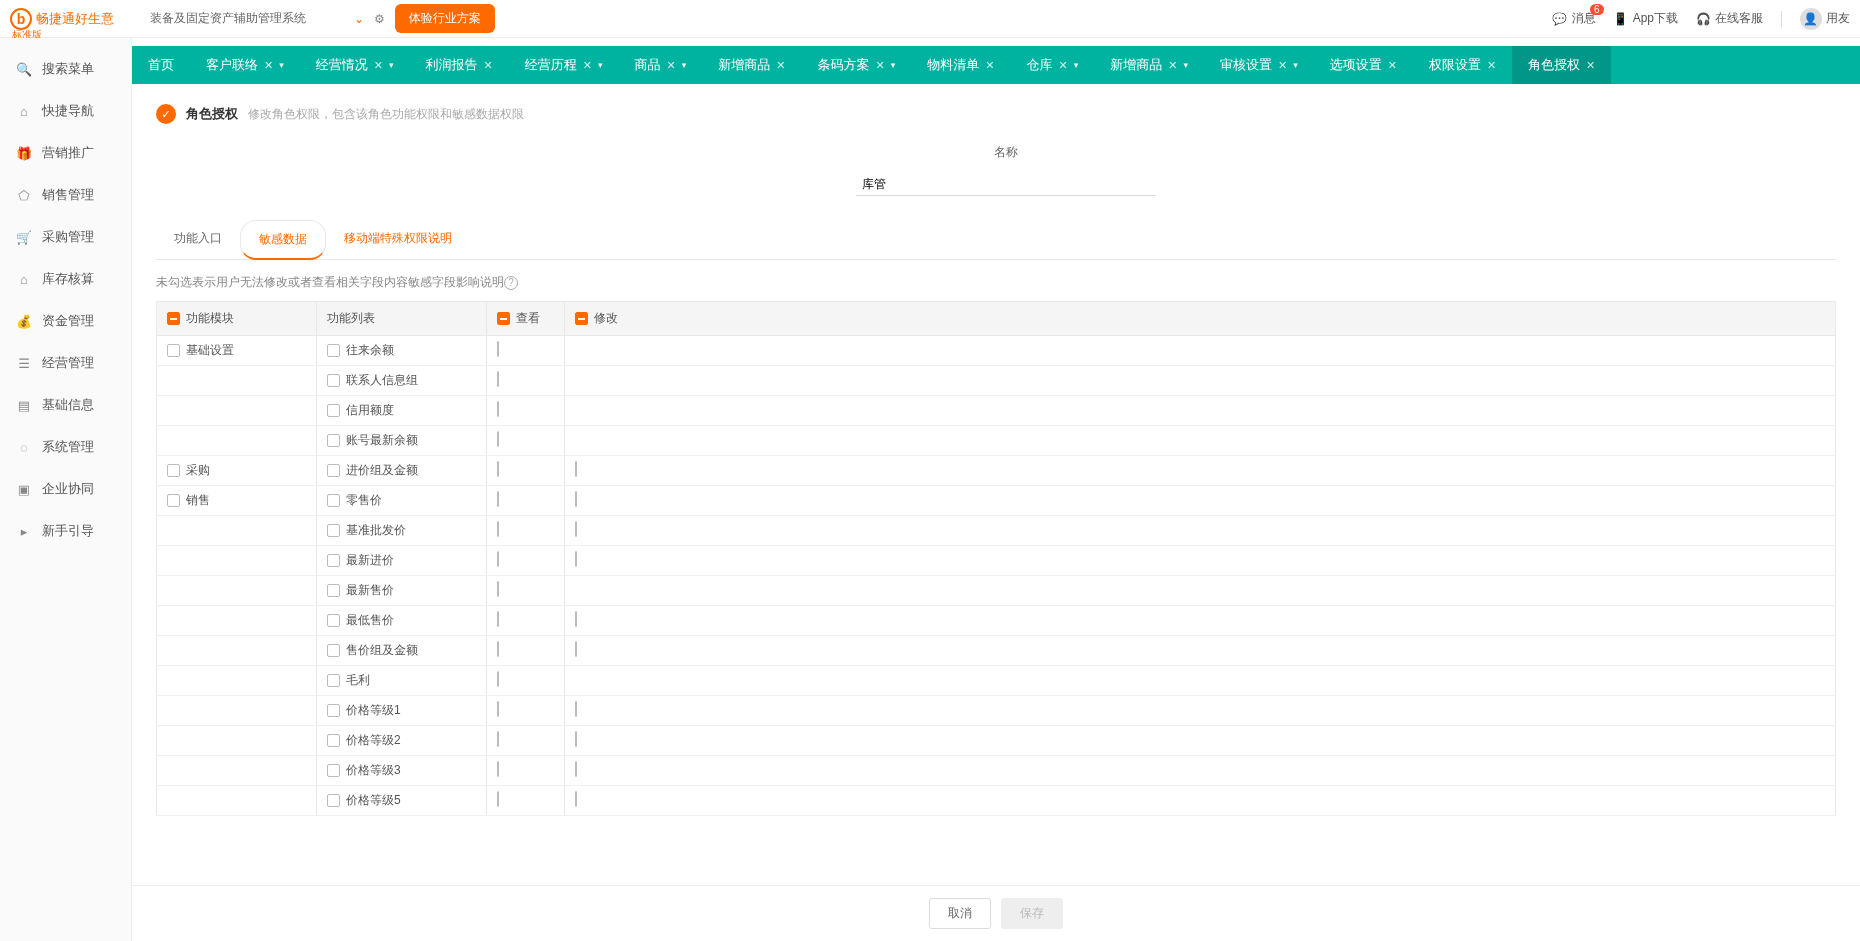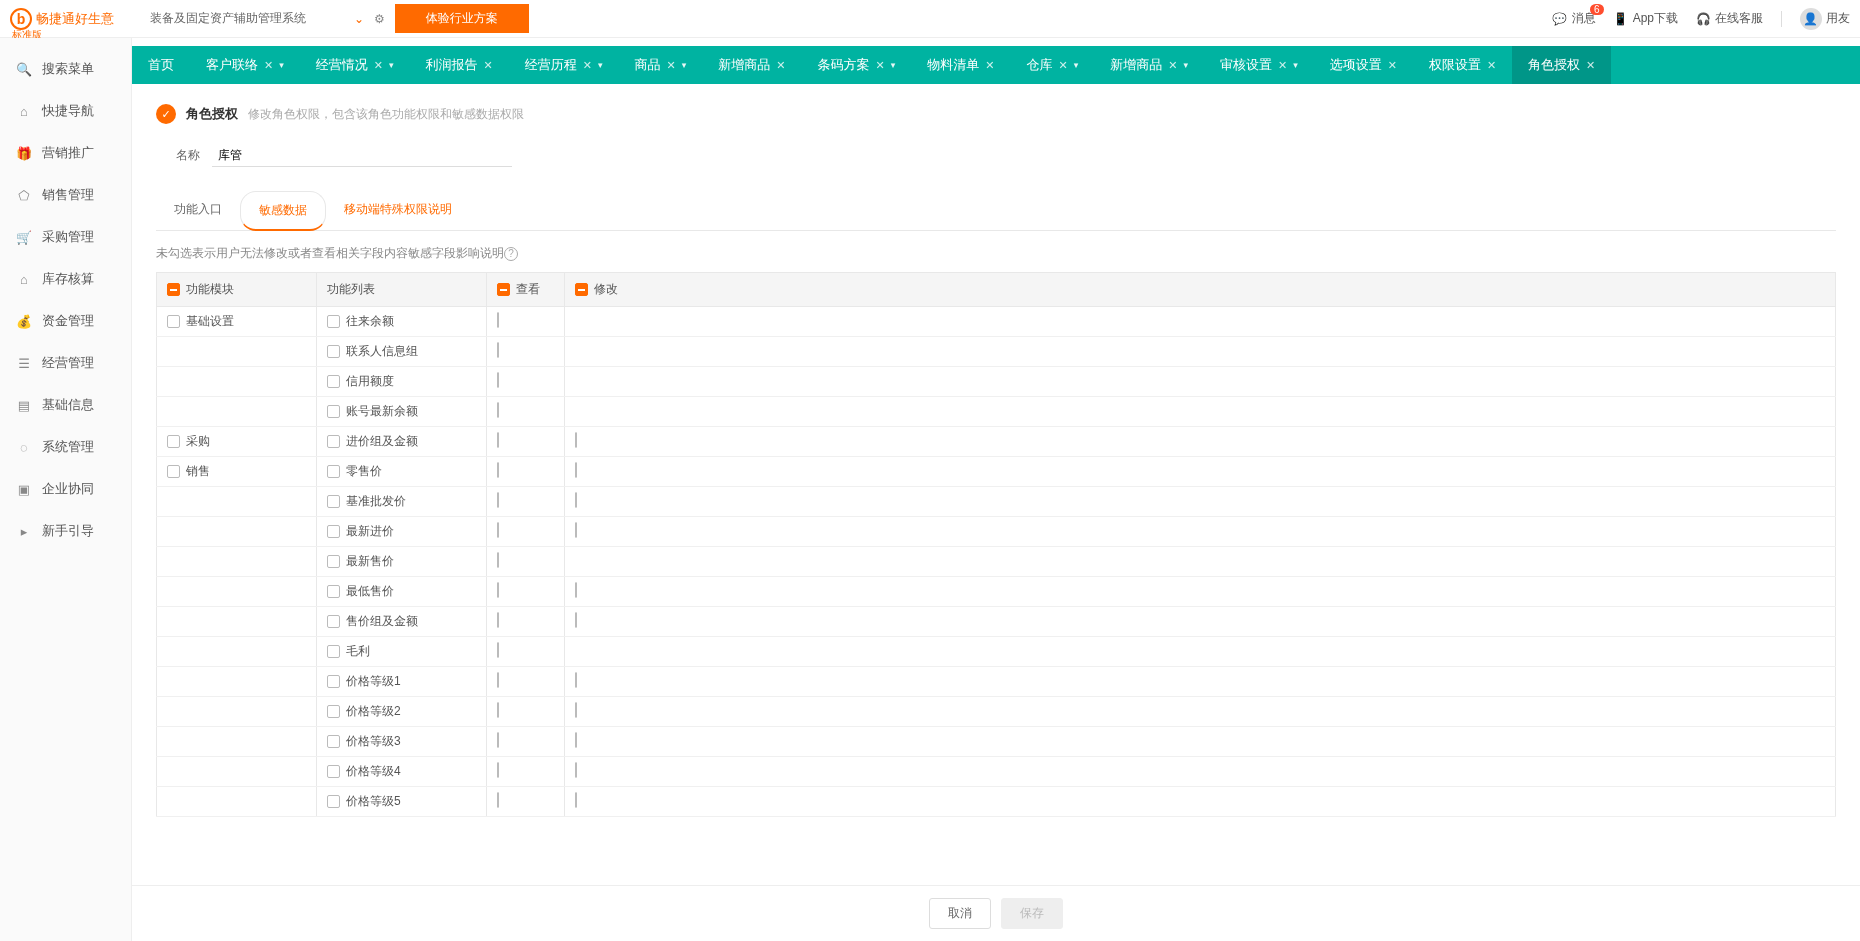--- a/index.html
+++ b/index.html
@@ -6,21 +6,21 @@
 body { font-family: "Microsoft YaHei", Arial, sans-serif; font-size: 12px; color: #333; background: #fff; }
 
 .top-bar { height: 38px; display: flex; align-items: center; padding: 0 10px; border-bottom: 1px solid #eee; }
 .logo-area { display: flex; align-items: center; width: 120px; }
 .logo-icon { width: 22px; height: 22px; border: 2px solid #ff6a00; border-radius: 50%; display: flex; align-items: center; justify-content: center; color: #ff6a00; font-weight: bold; margin-right: 4px; font-size: 14px; }
 .logo-text { color: #ff6a00; font-size: 13px; font-weight: 500; }
 .logo-sub { color: #ff6a00; font-size: 10px; position: absolute; top: 28px; left: 12px; }
 .system-select { margin-left: 20px; display: flex; align-items: center; color: #666; font-size: 12px; gap: 8px; }
 .system-select .chev { color: #ff6a00; margin-left: 40px; }
 .gear { color: #888; margin: 0 10px; cursor: pointer; }
-.btn-orange { background: #ff6a00; color: #fff; padding: 6px 31px; border: none; border-radius: 0; cursor: pointer; font-size: 12px; }
+.btn-orange { background: #ff6a00; color: #fff; padding: 6px 14px; border: none; border-radius: 6px; cursor: pointer; font-size: 12px; }
 .top-right { margin-left: auto; display: flex; align-items: center; gap: 18px; color: #555; }
 .top-right-item { display: flex; align-items: center; gap: 4px; cursor: pointer; position: relative; }
 .badge { position: absolute; top: -6px; right: -8px; background: #ff4d2e; color: #fff; border-radius: 8px; font-size: 10px; padding: 0 4px; min-width: 14px; text-align: center; }
 .avatar { width: 22px; height: 22px; background: #ddd; border-radius: 50%; display: flex; align-items: center; justify-content: center; color: #fff; }
 .divider-v { width: 1px; height: 16px; background: #ddd; }
 
 .nav-bar { height: 38px; background: #00b3a1; display: flex; align-items: center; padding-left: 132px; color: #fff; font-size: 13px; margin-top: 8px; }
 .nav-tab { padding: 0 16px; height: 38px; display: flex; align-items: center; gap: 6px; cursor: pointer; white-space: nowrap; }
 .nav-tab.active { background: #009688; }
 .nav-tab .close { font-size: 11px; opacity: 0.8; }
@@ -28,21 +28,21 @@
 .sidebar { width: 132px; background: #fafafa; border-right: 1px solid #eee; position: absolute; top: 38px; left: 0; bottom: 0; z-index: 5; padding-top: 10px; }
 .sidebar-item { display: flex; align-items: center; gap: 10px; padding: 12px 16px; color: #555; cursor: pointer; font-size: 13px; }
 .sidebar-icon { width: 16px; height: 16px; display: flex; align-items: center; justify-content: center; color: #888; }
 
 .content { margin-left: 132px; flex: 1; padding: 20px 24px; overflow-y: auto; background: #fff; }
 .page-header { display: flex; align-items: center; gap: 10px; margin-bottom: 20px; }
 .page-icon { width: 20px; height: 20px; background: #ff6a00; border-radius: 50%; display: flex; align-items: center; justify-content: center; color: #fff; font-size: 11px; }
 .page-title { font-weight: bold; font-size: 13px; }
 .page-desc { color: #aaa; font-size: 12px; }
 
-.form-row { display: flex; align-items: center; margin: 16px 0 24px 20px; gap: 12px; }
+.form-row { display: flex; align-items: center; margin: 16px 0 24px 20px; gap: 12px; flex-direction: column; }
 .form-label { color: #666; font-size: 12px; }
 .form-input { border: none; border-bottom: 1px solid #ddd; padding: 4px 6px; width: 300px; font-size: 12px; outline: none; }
 
 .tabs { display: flex; border-bottom: 1px solid #e8e8e8; margin-bottom: 14px; }
 .tab { padding: 10px 18px; cursor: pointer; color: #666; font-size: 12px; }
 .tab.active { color: #ff6a00; border-bottom: 2px solid #ff6a00; margin-bottom: -1px; background: #fff; border-left: 1px solid #e8e8e8; border-right: 1px solid #e8e8e8; border-top: 1px solid #e8e8e8; border-radius: 16px; }
 .tab.link { color: #ff6a00; }
 
 .hint { color: #888; font-size: 12px; margin-bottom: 10px; display: flex; align-items: center; gap: 0; }
 .hint-icon { width: 14px; height: 14px; border: 1px solid #aaa; border-radius: 50%; display: inline-flex; align-items: center; justify-content: center; font-size: 10px; color: #aaa; }
@@ -448,31 +448,20 @@
             </div>
           </td>
           <td class="col-view"><span class="chk"></span></td>
           <td class="col-edit"><span class="chk"></span></td>
         </tr>
         <tr>
           <td class="col-module"></td>
           <td class="col-func">
             <div class="chk-label">
               <span class="chk"></span>
-              <span>价格等级4</span>
-            </div>
-          </td>
-          <td class="col-view"><span class="chk"></span></td>
-          <td class="col-edit"><span class="chk"></span></td>
-        </tr>
-        <tr>
-          <td class="col-module"></td>
-          <td class="col-func">
-            <div class="chk-label">
-              <span class="chk"></span>
               <span>价格等级5</span>
             </div>
           </td>
           <td class="col-view"><span class="chk"></span></td>
           <td class="col-edit"><span class="chk"></span></td>
         </tr>
       </tbody>
   </table>
   <div style="height:70px"></div>
 </div>

